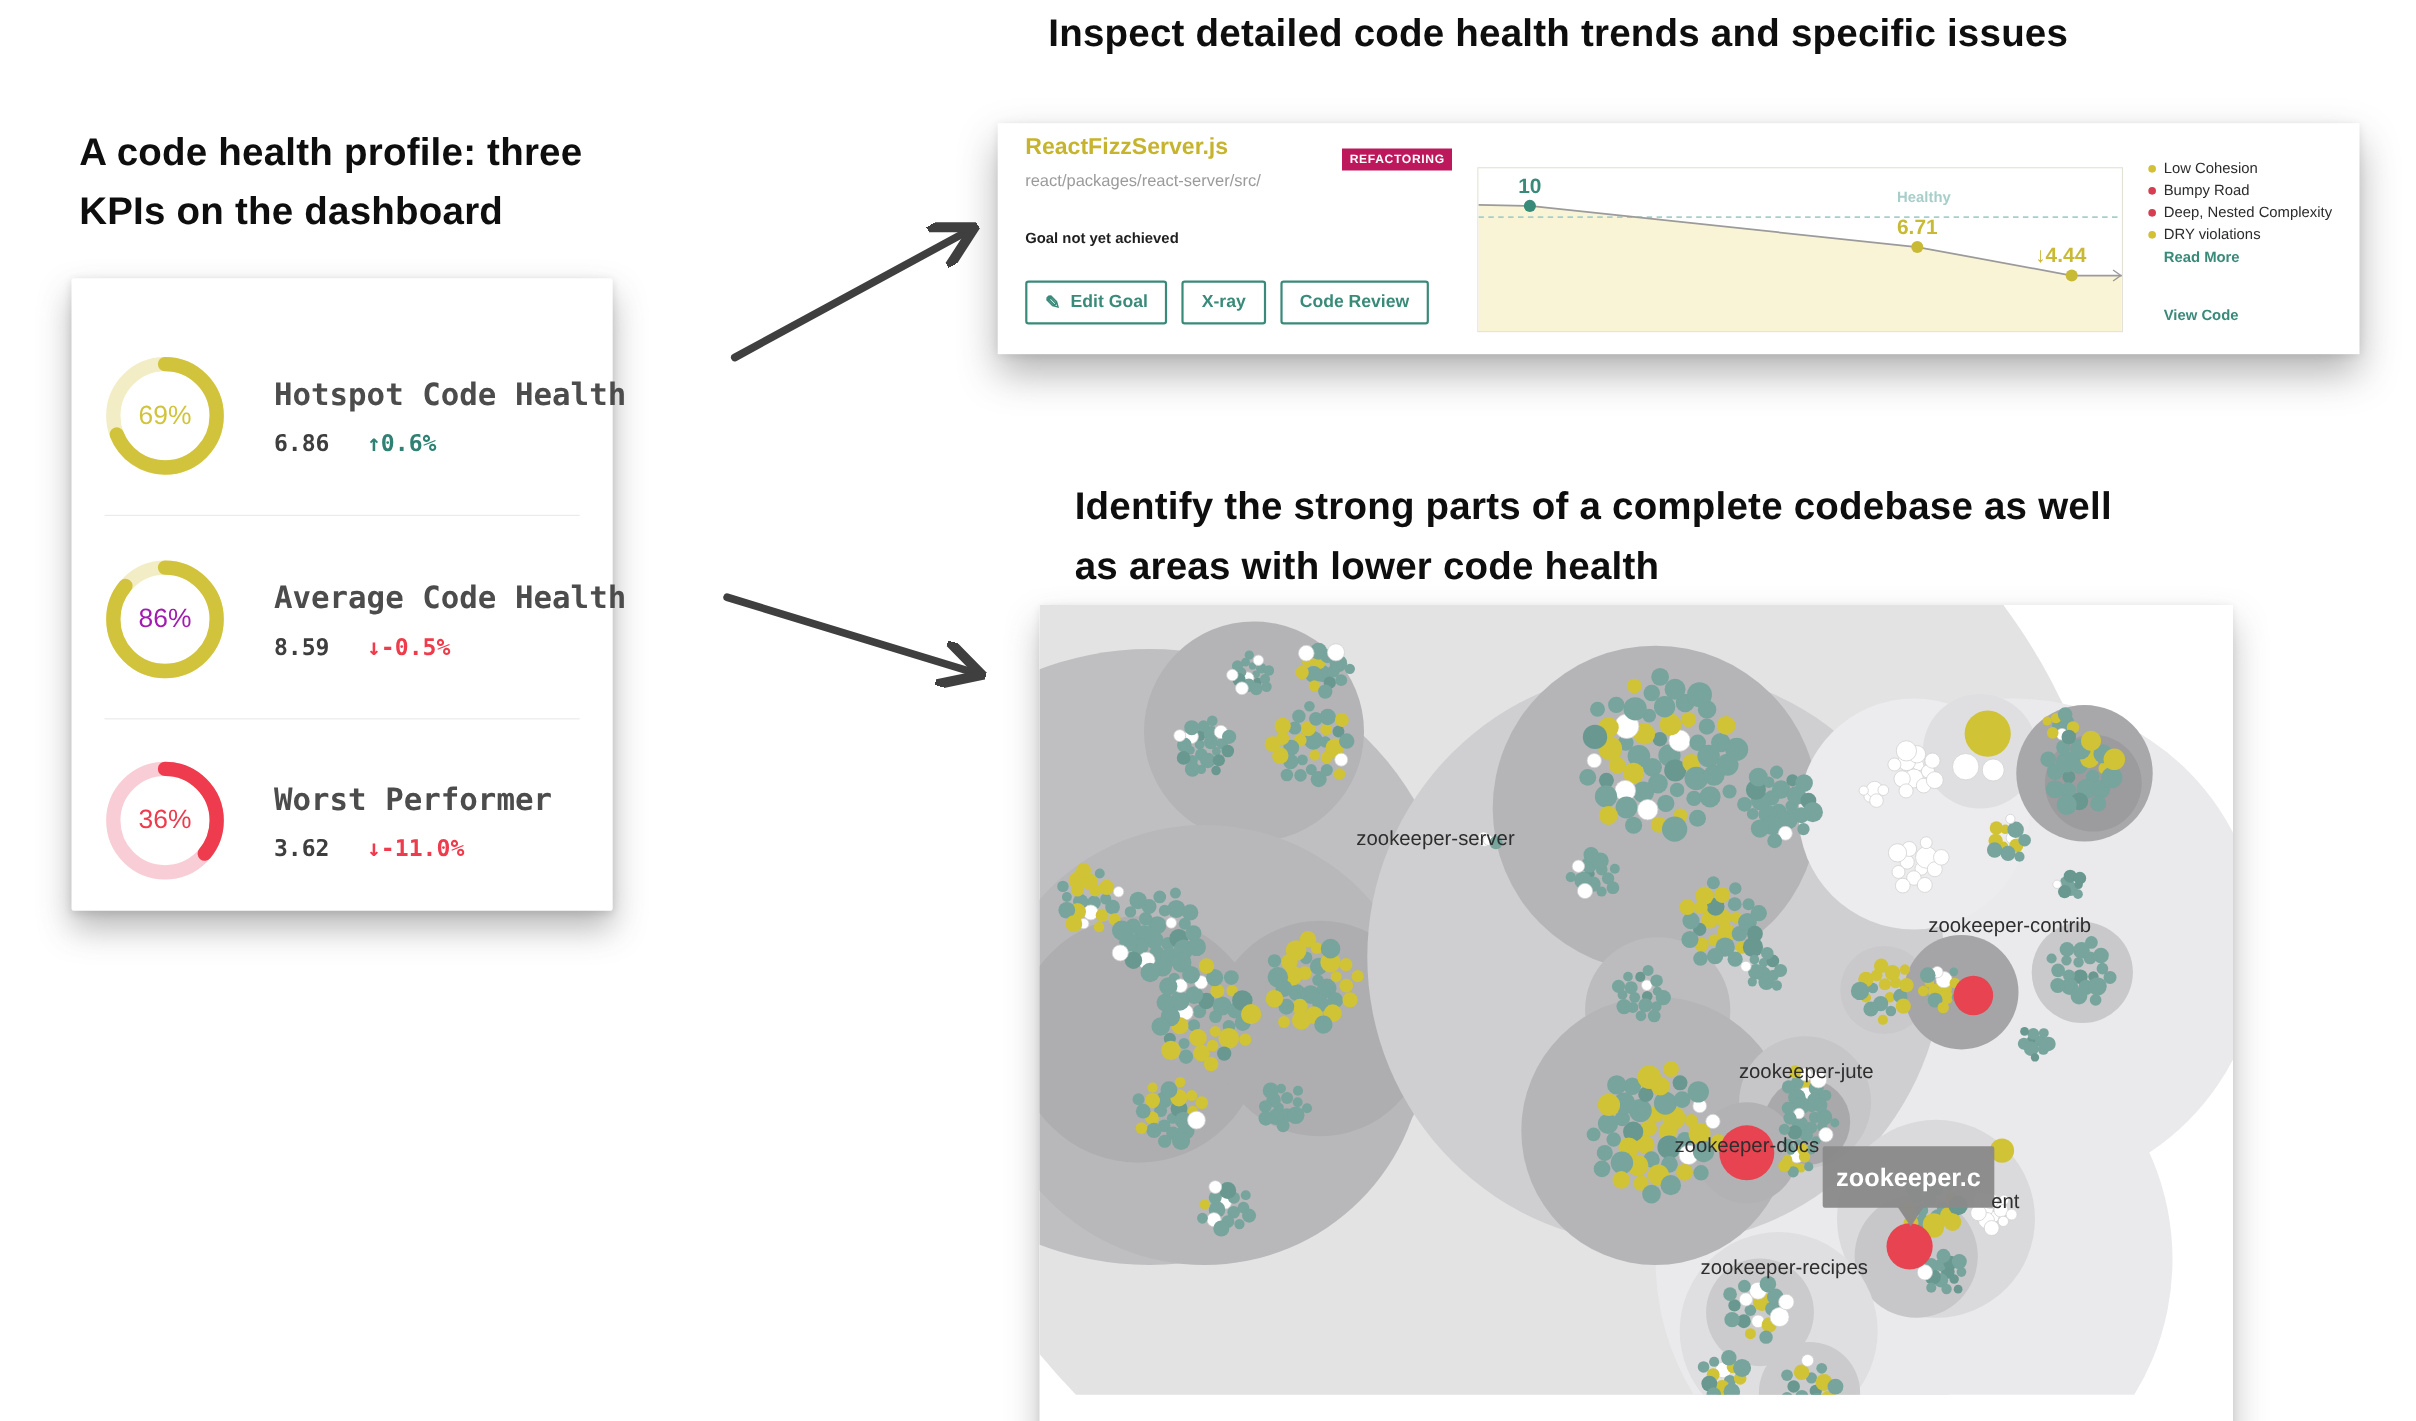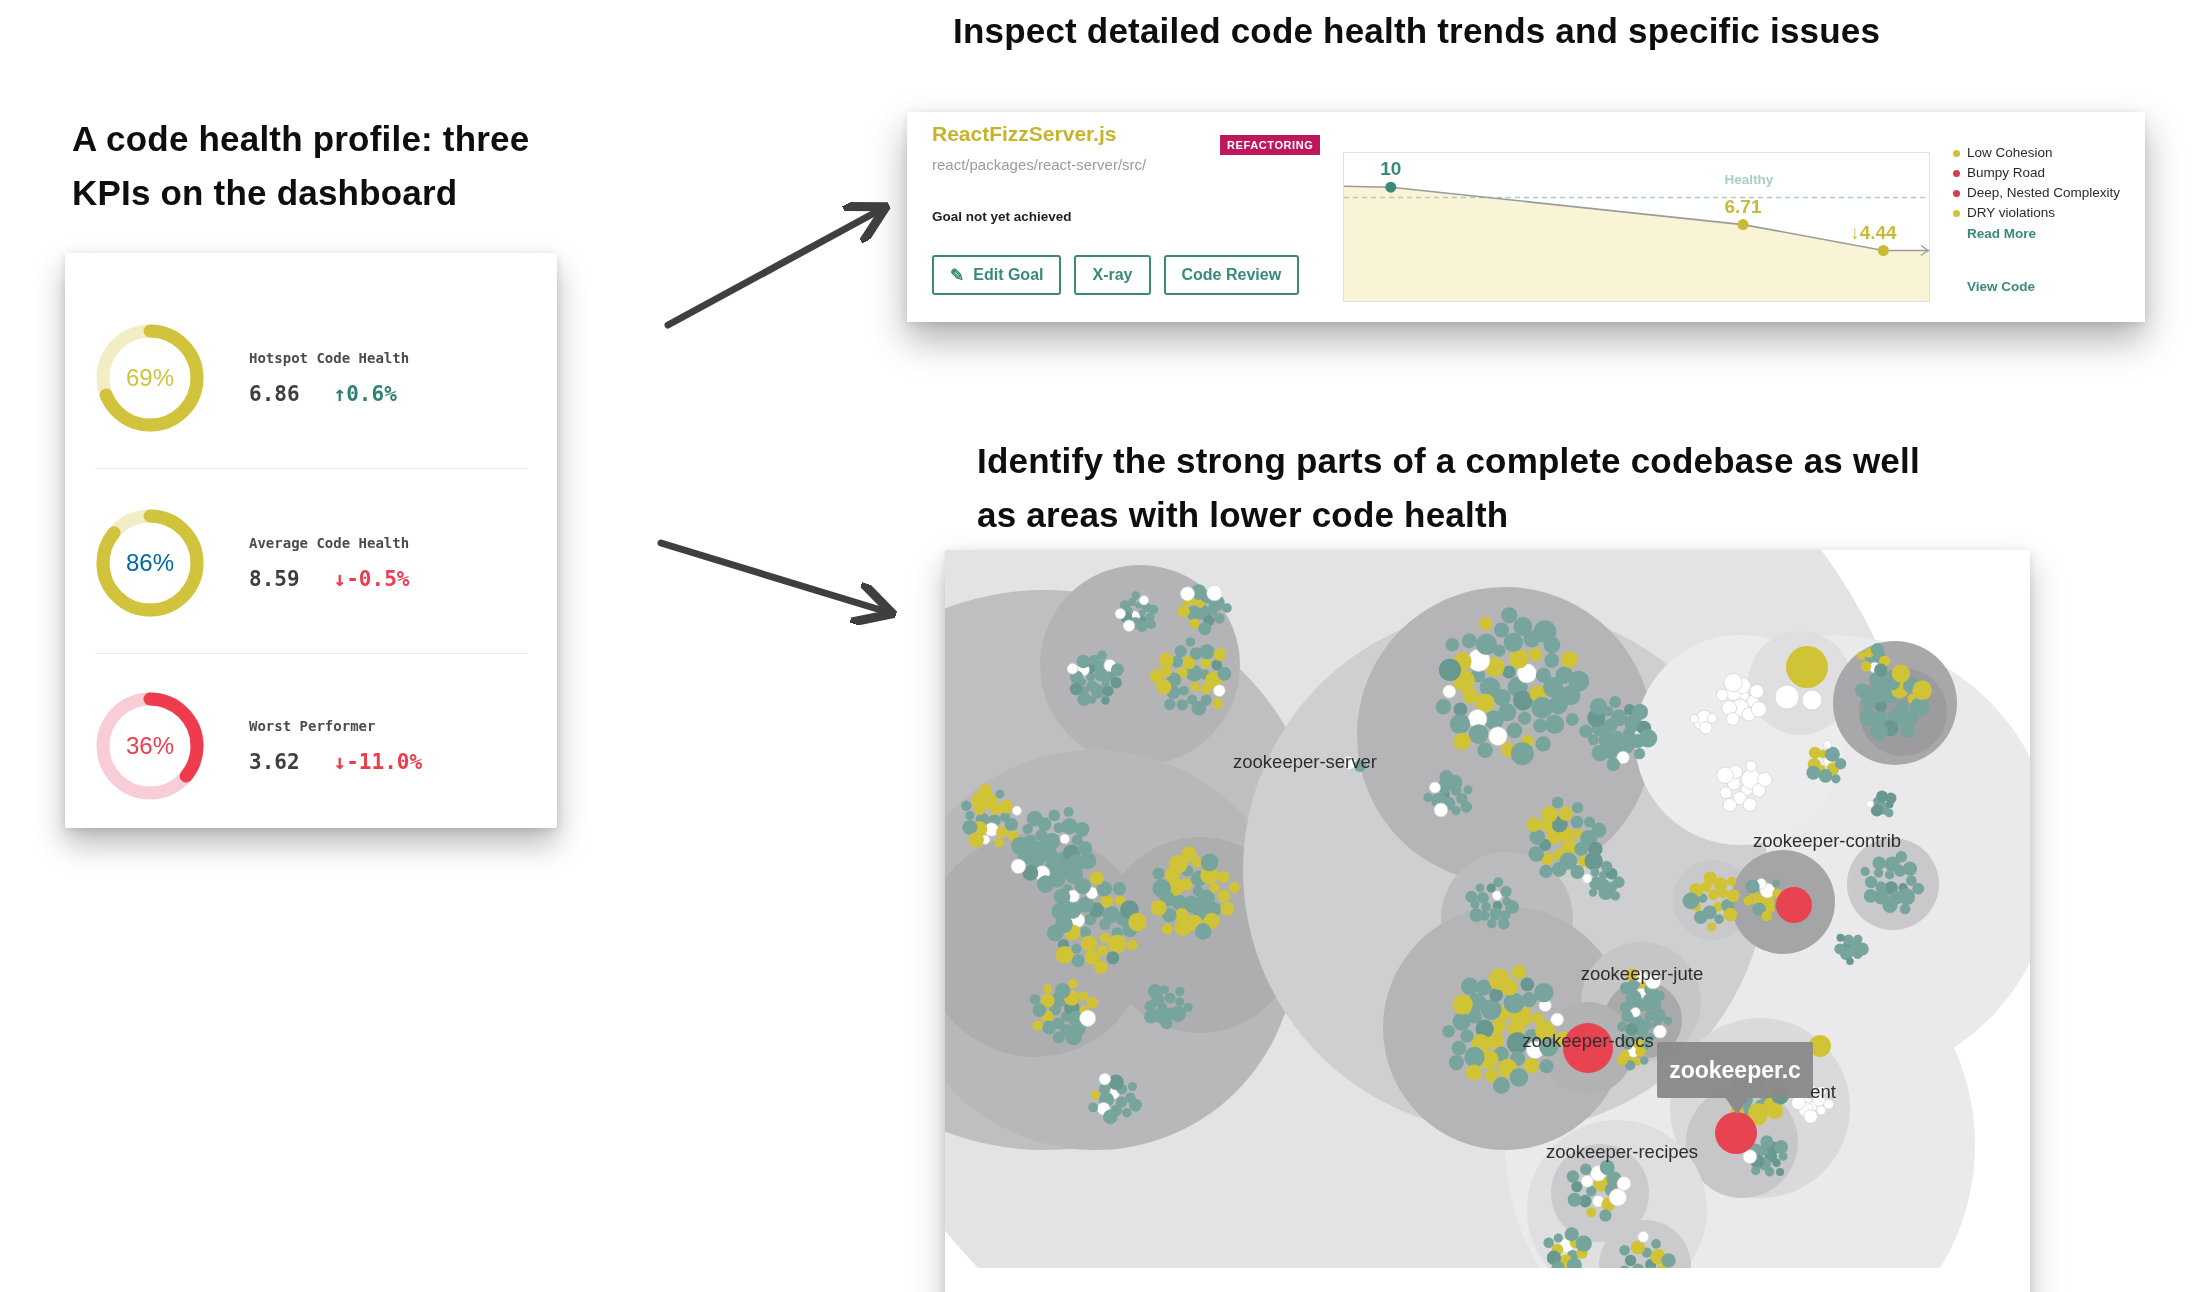--- a/index.html
+++ b/index.html
@@ -9,21 +9,21 @@
             line-height:54px;letter-spacing:.2px;}
   
   .kpi-card{position:absolute;left:65px;top:253px;width:492px;height:575px;background:#fff;
             border-radius:2px;box-shadow:0 16px 30px rgba(70,70,70,.38),0 2px 8px rgba(0,0,0,.12);}
   .kpi-row{position:absolute;left:30px;width:432px;height:112px;display:flex;align-items:center;}
   .kpi-sep{position:absolute;left:30px;width:432px;height:1px;background:#e9e9e9;}
   .kpi-gauge-wrap{position:relative;width:110px;height:110px;flex:0 0 110px;}
   .kpi-pct{position:absolute;left:0;top:0;width:110px;height:110px;display:flex;
            align-items:center;justify-content:center;font-size:24px;}
   .kpi-text{margin-left:44px;font-family:"DejaVu Sans Mono",monospace;}
-  .kpi-label{font-size:14px;font-weight:bold;color:#4c4c4c;white-space:nowrap;}
+  .kpi-label{font-size:28px;font-weight:bold;color:#4c4c4c;white-space:nowrap;}
   .kpi-valrow{margin-top:16px;font-size:21px;font-weight:bold;color:#3e3e3e;display:flex;}
   .kpi-delta{margin-left:34px;font-weight:bold;}
   
   .detail-card{position:absolute;left:907px;top:112px;width:1238px;height:210px;background:#fff;
                box-shadow:0 18px 34px rgba(60,60,60,.40),0 2px 8px rgba(0,0,0,.10);}
   .dc-title{position:absolute;left:25px;top:10px;font-size:21px;font-weight:bold;color:#c7b42e;cursor:pointer;}
   .dc-path{position:absolute;left:25px;top:44px;font-size:15px;color:#9b9b9b;}
   .dc-goal{position:absolute;left:25px;top:97px;font-size:13.5px;font-weight:bold;color:#1f1f1f;}
   .dc-badge{position:absolute;left:313px;top:23px;background:#be185d;color:#fff;font-size:11px;
             font-weight:bold;letter-spacing:.6px;padding:4px 7px;}
@@ -74,21 +74,21 @@
            <span class="kpi-delta" style="color:#2f8173">↑0.6%</span>
          </div>
        </div>
         </div>
         <div class="kpi-row" style="top: 254px;">
           <div class="kpi-gauge-wrap">
          <svg width="110" height="110">
            <circle cx="55" cy="55" r="47" fill="none" stroke="#f2edc4" stroke-width="13"></circle>
            <circle cx="55" cy="55" r="47" fill="none" stroke="#d2c33c" stroke-width="13" stroke-linecap="round" stroke-dasharray="254.0 295.3" transform="rotate(-90 55 55)"></circle>
          </svg>
-         <div class="kpi-pct" style="color:#0369a1">86%</div>
+         <div class="kpi-pct" style="color:#a21caf">86%</div>
        </div>
        <div class="kpi-text">
          <div class="kpi-label">Average Code Health</div>
          <div class="kpi-valrow">
            <span>8.59</span>
            <span class="kpi-delta" style="color:#ee3c4c">↓-0.5%</span>
          </div>
        </div>
         </div>
         <div class="kpi-row" style="top: 437px;">

